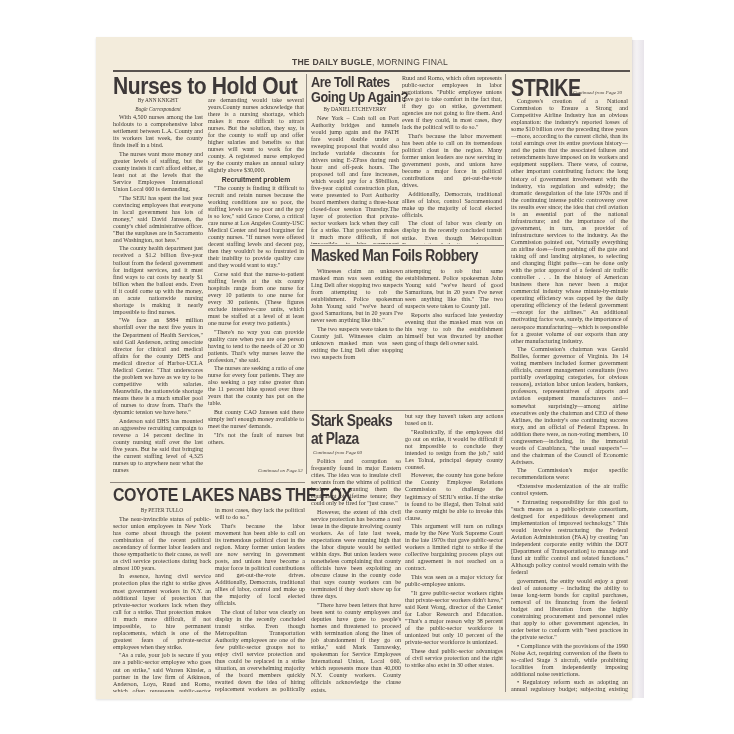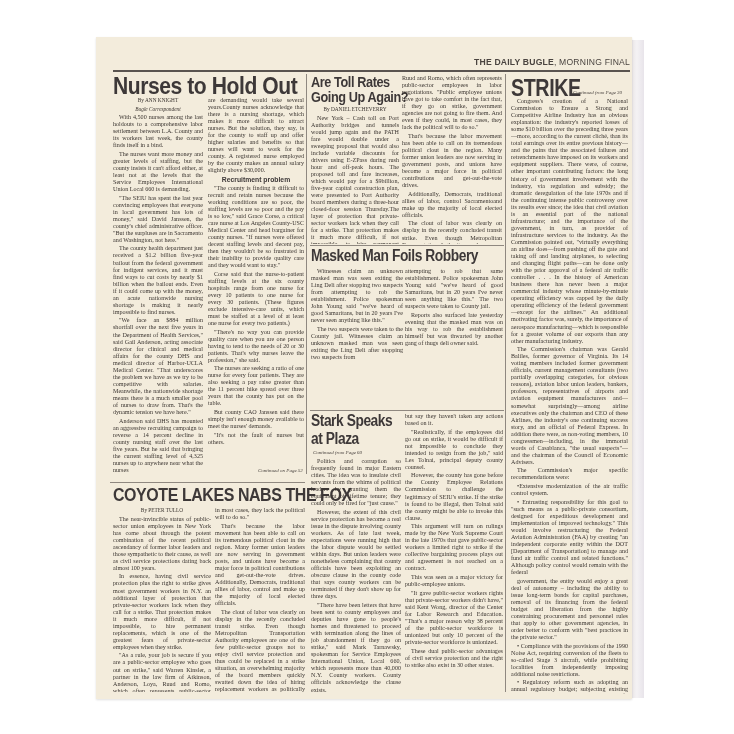--- a/index.html
+++ b/index.html
@@ -1,21 +1,21 @@
 <!DOCTYPE html>
 <html><head>
 <meta charset="utf-8">
 <style>
   html,body{margin:0;padding:0;background:#ffffff;}
   body{width:734px;height:734px;position:relative;overflow:hidden;font-family:"Liberation Serif",serif;}
   .paper{position:absolute;left:96px;top:37px;width:536px;height:662px;background:#f3ecdc;
     box-shadow:0 1px 2px rgba(0,0,0,0.12);}
   .paper-edge{position:absolute;left:632px;top:40px;width:12px;height:658px;
     background:linear-gradient(90deg,#ebe7e8,#f4f2f4 40%,#e8e4ea);}
-  .masthead{position:absolute;left:110px;top:57px;width:520px;text-align:right;
+  .masthead{position:absolute;left:110px;top:57px;width:520px;text-align:center;
     font-family:"Liberation Sans",sans-serif;font-size:8.6px;color:#4a4440;letter-spacing:0.2px;}
   .masthead b{font-weight:bold;}
   .rule{position:absolute;left:113px;top:70px;width:517px;height:2px;background:#5a5450;}
   .vrule{position:absolute;width:1px;background:#8f8880;}
   .hrule{position:absolute;height:1px;background:#8f8880;}
   .head{position:absolute;font-family:"Liberation Sans",sans-serif;font-weight:bold;color:#3d3838;
     transform-origin:left top;white-space:nowrap;letter-spacing:-0.5px;}
   .col{position:absolute;font-size:6.1px;line-height:7.05px;color:#3a3430;text-align:justify;overflow:hidden;}
   .col p{margin:0 0 1.5px 0;text-indent:6px;}
   .byline{font-size:5.3px;text-align:center;margin-bottom:1px;text-indent:0 !important;}

